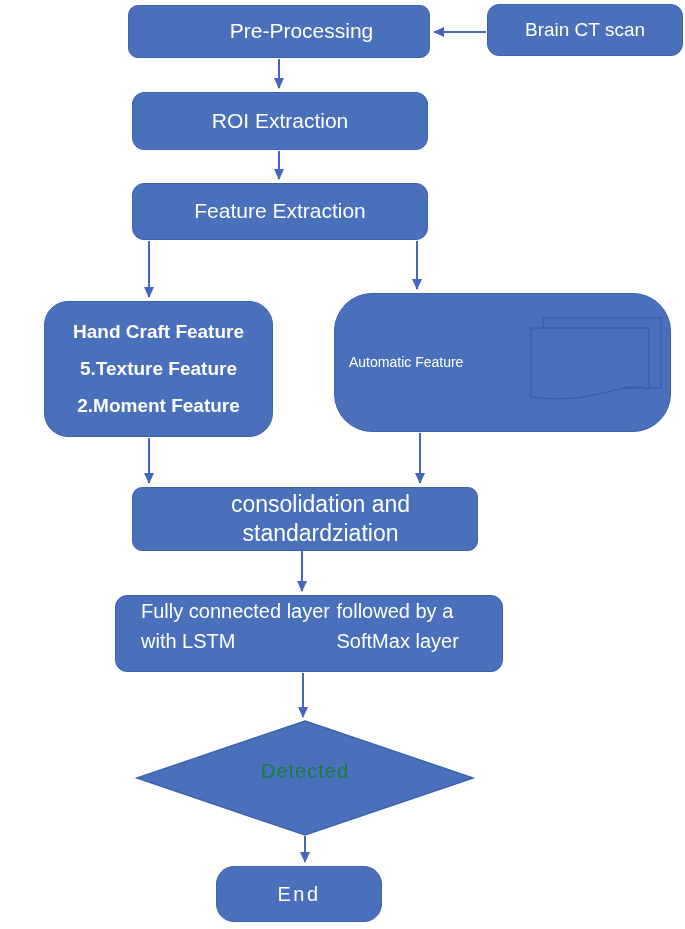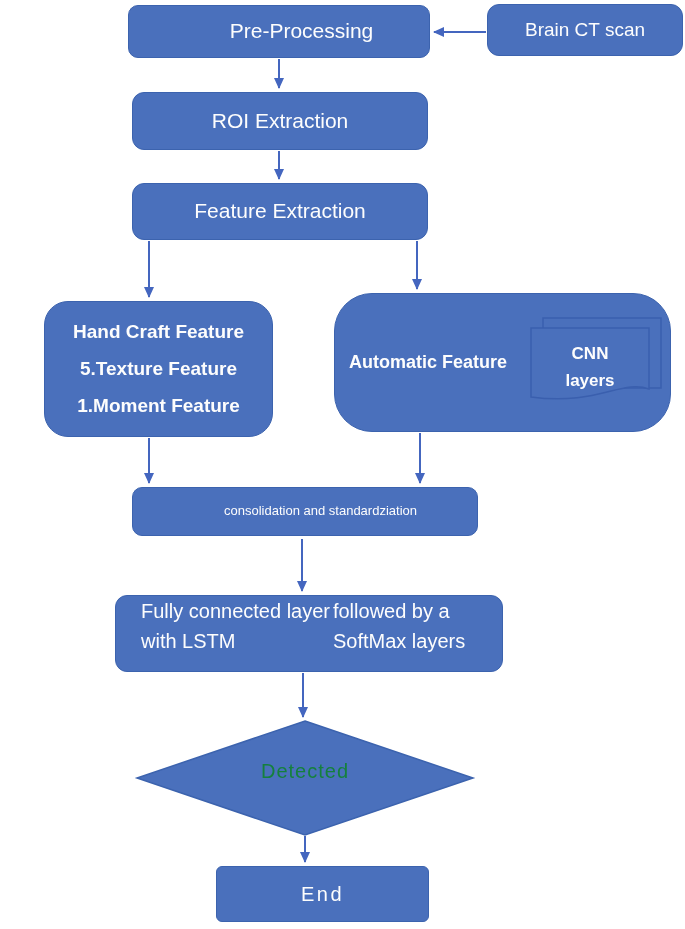--- a/index.html
+++ b/index.html
@@ -38,38 +38,38 @@
     flex-direction: column; justify-content: space-around;
     padding: 12px 4px; font-size:19px; font-weight:bold;margin-left:40px;
   }
   #node-automatic {
     left:334px; top:293px; width:337px; height:139px; border-radius:38px;
     justify-content: flex-start;
   }
   #automatic-label {
     position:absolute; left:14px; top:0; height:100%;
     display:flex; align-items:center;
-    font-size:18px; font-weight:bold;
+    font-size:14px; font-weight:normal;
   }
   #cnn-doc-svg { position:absolute; left:0; top:0; }
   #cnn-label {
     position:absolute; left:196px; top:46px; width:118px;
     text-align:center; line-height:27px; font-size:17px; font-weight:bold;
   }
-  #node-consolidation    { left:132px; top:487px; width:346px; height:49px; border-radius:10px; font-size:13px;padding-left:31px; }
+  #node-consolidation    { left:132px; top:487px; width:346px; height:64px; border-radius:10px; font-size:23px;padding-left:31px; }
   #node-fully-connected {
     left:115px; top:595px; width:388px; height:77px; border-radius:12px;
     flex-direction: row; align-items: flex-start; justify-content: center;
     padding-left: 25px; font-size:20px; line-height:30px; text-align:left;
   }
   #detected-label {
     position:absolute; left:205px; top:760px; width:200px;
     text-align:center; color:#15803d; font-size:20px; letter-spacing:1px;
   }
-  #node-end { left:216px; top:866px; width:213px; height:56px; border-radius:6px; font-size:20px; letter-spacing:2.5px; }
+  #node-end { left:216px; top:866px; width:166px; height:56px; border-radius:18px; font-size:20px; letter-spacing:2.5px; }
 </style>
 </head>
 <body>
 
 <div id="stage">
 
   <svg id="edges-svg" viewBox="0 0 685 929" xmlns="http://www.w3.org/2000/svg">
     <defs>
       <marker id="ah" markerUnits="userSpaceOnUse" markerWidth="14" markerHeight="14" refX="10" refY="5" orient="auto">
         <path d="M0,0 L11,5 L0,10 Z" fill="#4466bf"></path>
@@ -104,42 +104,38 @@
     <span>ROI Extraction</span>
   </div>
 
   <div class="node" id="node-feature-extraction">
     <span>Feature Extraction</span>
   </div>
 
   <div class="node" id="node-hand-craft">
     <span>Hand Craft Feature</span>
     <span>5.Texture Feature</span>
-    <span>1.Moment Feature</span>
+    <span>2.Moment Feature</span>
   </div>
 
   <div class="node" id="node-automatic">
     <svg id="cnn-doc-svg" width="337" height="139" viewBox="0 0 337 139" xmlns="http://www.w3.org/2000/svg">
       <rect x="208" y="24" width="118" height="70" fill="none" stroke="#3a5fae" stroke-width="1.5"></rect>
       <path d="M196,34 L314,34 L314,95 C287,85 262,112 196,103 Z" fill="#4a70bc" stroke="#3a5fae" stroke-width="1.5"></path>
     </svg>
     <span id="automatic-label">Automatic Feature</span>
-    <div id="cnn-label">
-      <div>CNN</div>
-      <div>layers</div>
-    </div>
   </div>
 
   <div class="node" id="node-consolidation">
     <span>consolidation and standardziation</span>
   </div>
 
   <div class="node" id="node-fully-connected">
     <span>Fully connected layer with LSTM</span>
-    <span>followed by a SoftMax layers</span>
+    <span>followed by a SoftMax layer</span>
   </div>
 
   <div id="detected-label">Detected</div>
 
   <div class="node" id="node-end">
     <span>End</span>
   </div>
 
 </div>
 

